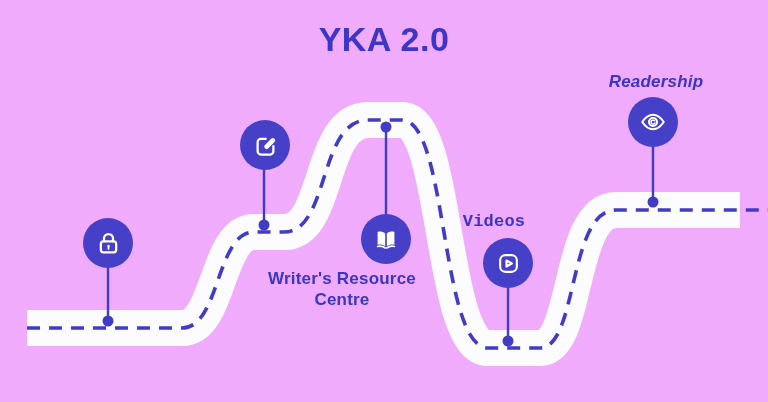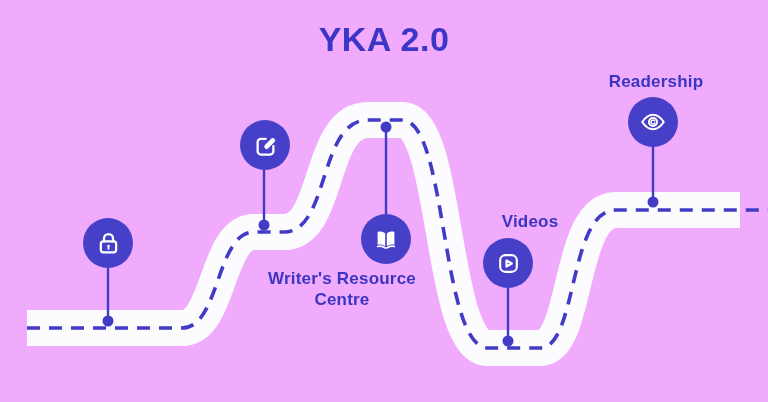--- a/index.html
+++ b/index.html
@@ -20,22 +20,22 @@
   .label{
     position:absolute;
     text-align:center;
     font-size:17px;font-weight:800;line-height:21px;
     color:#3b35c1;
     letter-spacing:.2px;
   }
   .lbl-otp{left:25px;top:171px;width:160px;}
   .lbl-prompts{left:162px;top:92px;width:180px;}
   .lbl-writers{left:252px;top:268px;width:180px;}
-  .lbl-videos{left:470px;top:211px;width:120px;}
-  .lbl-readership{left:576px;top:71px;width:160px;}
+  .lbl-videos{left:434px;top:211px;width:120px;font-family:Liberation Mono, monospace;}
+  .lbl-readership{left:576px;top:71px;width:160px;font-style:italic;}
   .node{
     position:absolute;
     width:50px;height:50px;border-radius:50%;
     background:#463fc8;
     display:flex;align-items:center;justify-content:center;
   }
   .node svg{display:block;}
   .node-otp{left:83px;top:218px;}
   .node-prompts{left:240px;top:120px;}
   .node-writers{left:361px;top:214px;}

